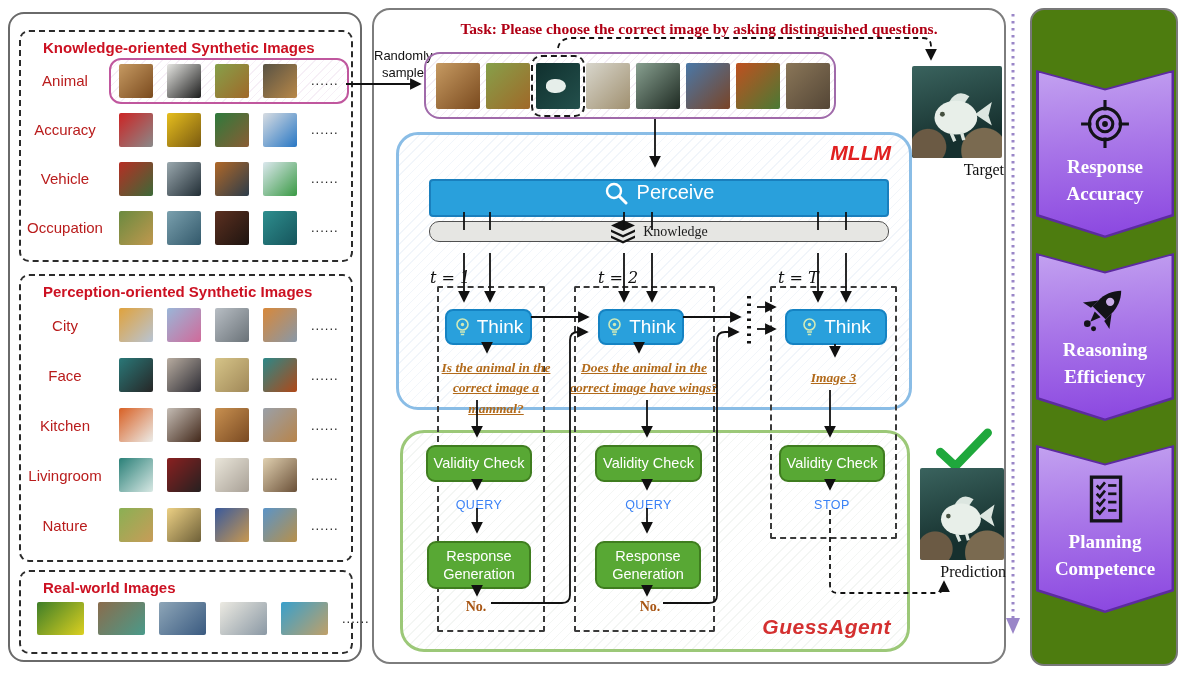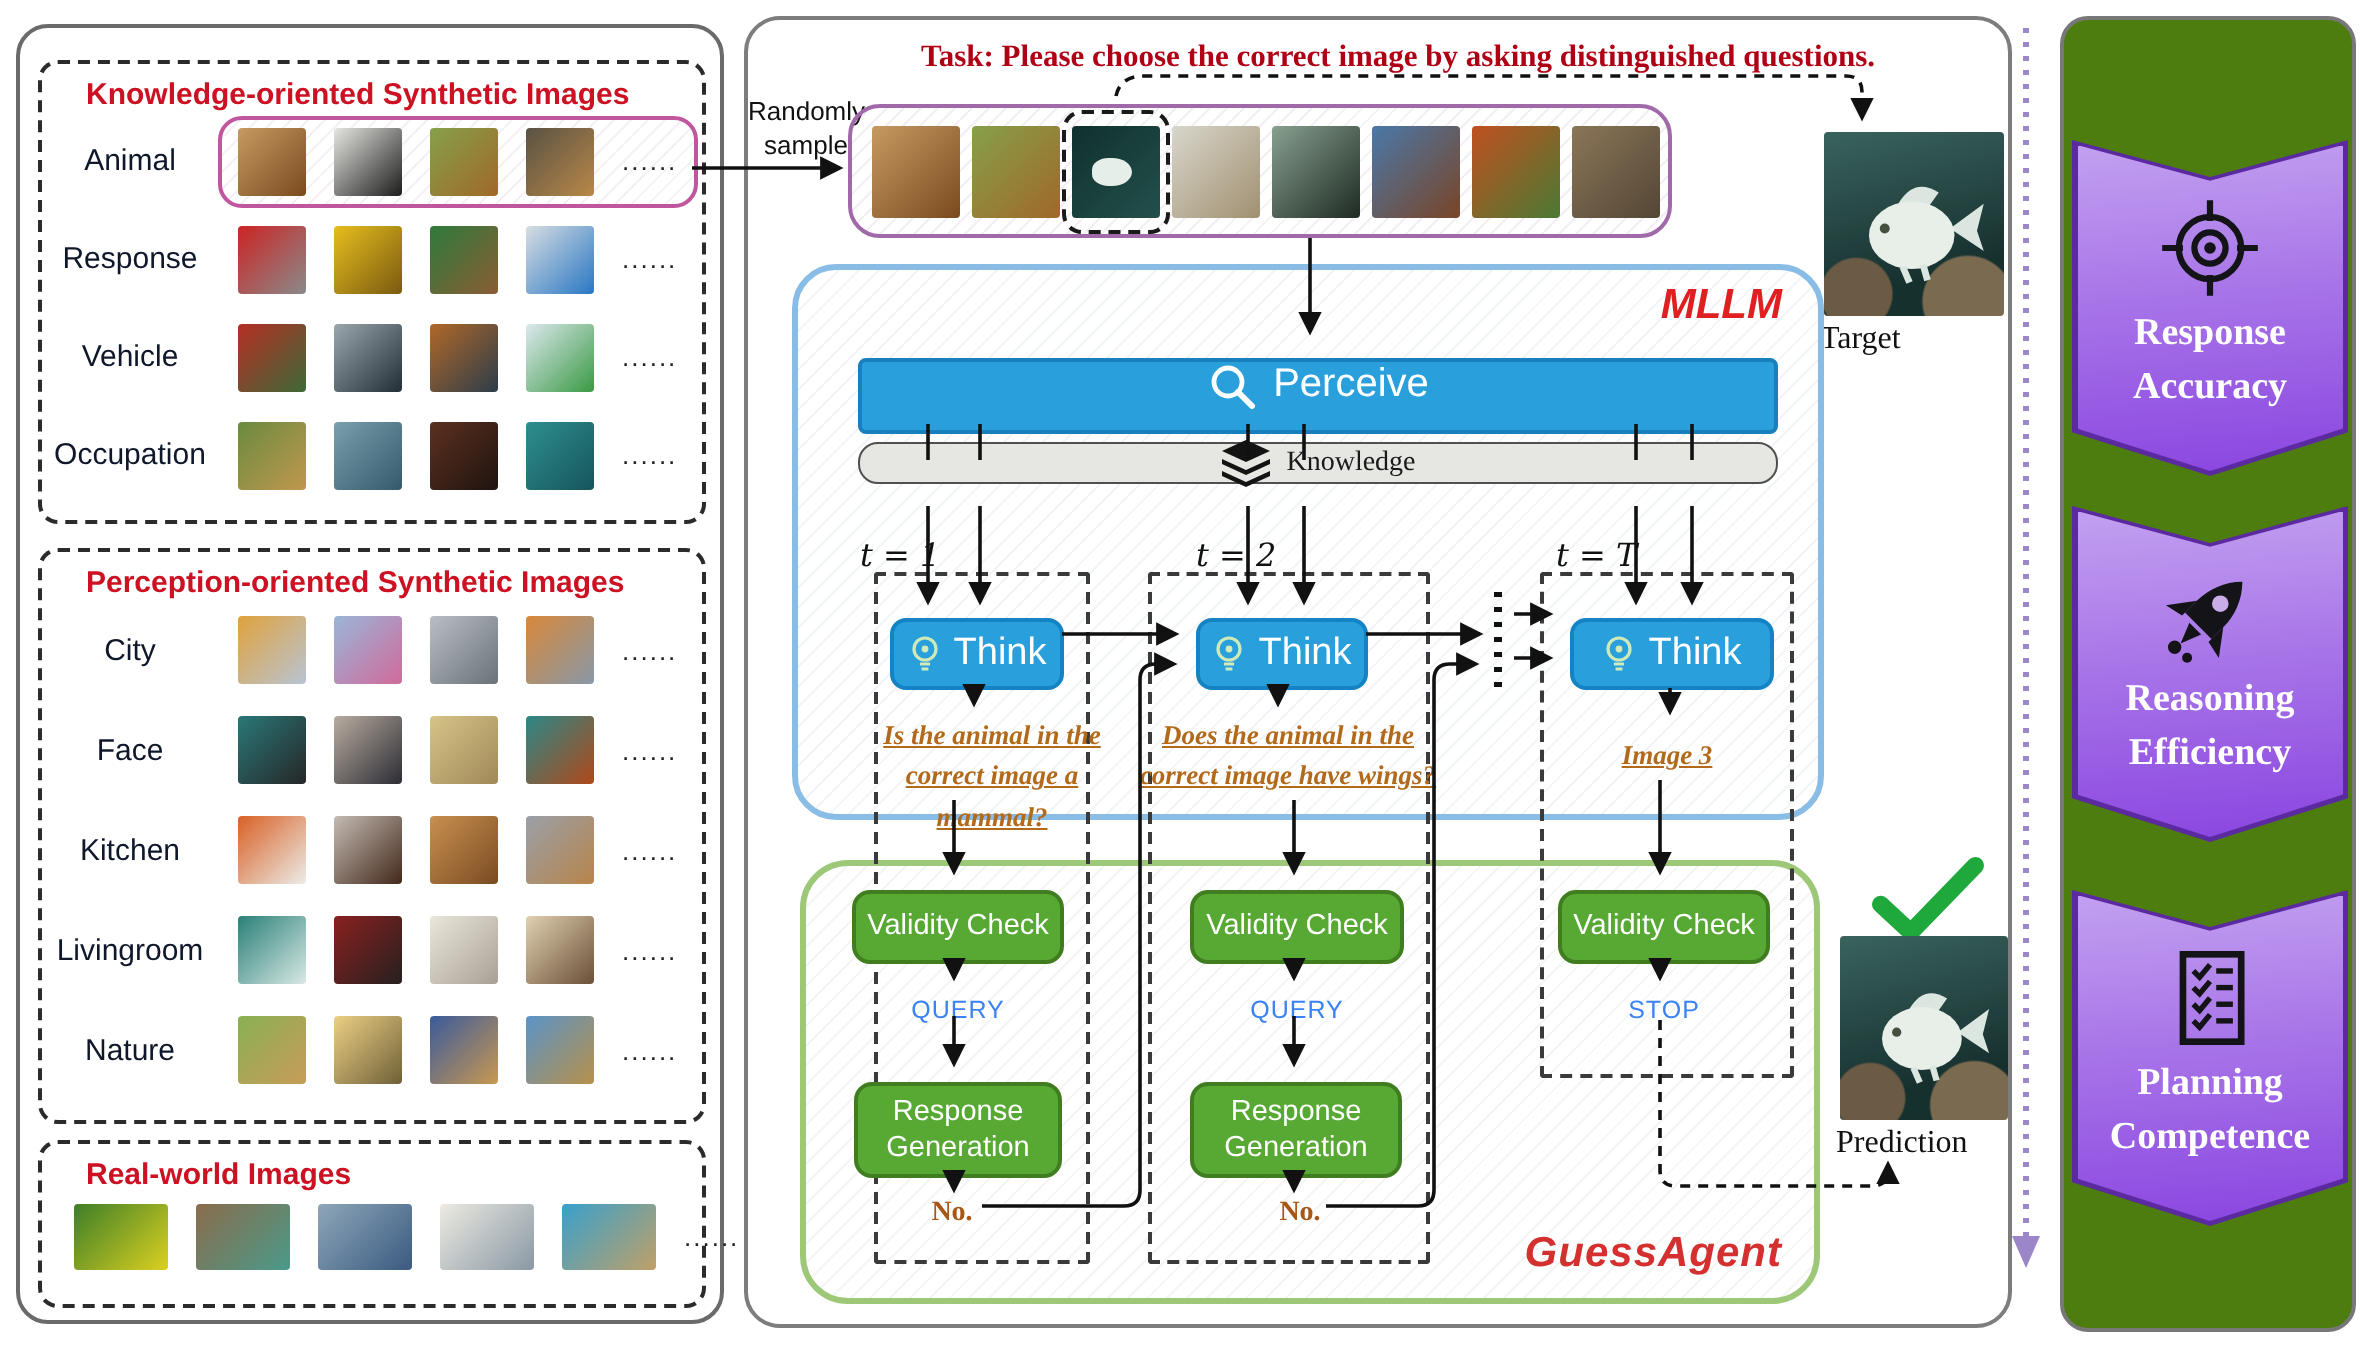--- a/index.html
+++ b/index.html
@@ -10,21 +10,21 @@
   
   .left-panel { position:absolute; left:8px; top:12px; width:354px; height:650px;
     border:2px solid #6a6a6a; border-radius:16px; background:#fff; }
   .lsec { position:absolute; left:9px; width:334px; border:2.5px dashed #2b2b2b; border-radius:10px; }
   .lsec0 { top:16px; height:232px; }
   .lsec1 { top:260px; height:288px; }
   .lsec2 { top:556px; height:84px; }
   .lsec-title { margin:7px 0 0 22px; color:#cc1122; font-weight:bold; font-size:15px; }
   .lrow { display:flex; align-items:center; height:49px; }
   .lsec1 .lrow { height:50px; }
-  .lrow-label { width:88px; text-align:center; font-size:15px; color:#0f172a; }
+  .lrow-label { width:88px; text-align:center; font-size:15px; color:#b91c1c; }
   .lrow-strip { display:flex; align-items:center; gap:14px; padding:4px 8px;
     border:2.5px solid transparent; border-radius:12px; }
   .lrow-strip.hl { border-color:#c0579e;
     background-image:repeating-linear-gradient(135deg, rgba(170,100,170,0.10) 0 1px, transparent 1px 6px); }
   .thumb { width:34px; height:34px; border-radius:2px; flex:0 0 auto; }
   .dots { font-size:13px; letter-spacing:1px; color:#222; }
   .lsec2 .lrow { height:44px; padding-left:16px; gap:14px; }
   .lsec2 .thumb { width:47px; height:33px; }
 
   
@@ -38,21 +38,21 @@
     display:flex; align-items:center; gap:6px; padding:0 10px;
     border:2px solid #a06aaa; border-radius:16px;
     background-image:repeating-linear-gradient(135deg, rgba(160,110,170,0.12) 0 1px, transparent 1px 6px); }
   .cand { position:relative; width:44px; height:46px; flex:0 0 auto; }
   .cand-img { width:100%; height:100%; border-radius:2px; }
   .cand.selected::before { content:''; position:absolute; inset:-8px -5px;
     border:2.2px dashed #1a1a1a; border-radius:10px; }
   .cand.fishy::after { content:''; position:absolute; left:10px; top:16px; width:20px; height:14px;
     border-radius:50% 60% 60% 50%; background:#e6eeea; }
 
-  .fig { position:absolute; text-align:left; }
+  .fig { position:absolute; text-align:right; }
   .target-fig { left:536px; top:56px; width:94px; }
   .pred-fig { left:544px; top:458px; width:88px; }
   .fish-img { position:relative; margin:0 auto; border-radius:2px;
     background:
       radial-gradient(circle at 18% 88%, #6b5a44 0 16%, transparent 17%),
       radial-gradient(circle at 80% 92%, #7a6a50 0 20%, transparent 21%),
       linear-gradient(165deg, #3a635e, #16302e 75%); }
   .target-fig .fish-img { width:90px; height:92px; }
   .pred-fig .fish-img { width:84px; height:92px; }
   .fish-img svg { position:absolute; inset:0; width:100%; height:100%; }
@@ -140,21 +140,21 @@
           <div class="lrow-label">Animal</div>
           <div class="lrow-strip hl">
             <div class="thumb" style="background: linear-gradient(135deg, rgb(198, 154, 98), rgb(122, 74, 30));"></div>
             <div class="thumb" style="background: linear-gradient(135deg, rgb(230, 230, 226), rgb(28, 28, 28));"></div>
             <div class="thumb" style="background: linear-gradient(135deg, rgb(134, 160, 74), rgb(160, 104, 40));"></div>
             <div class="thumb" style="background: linear-gradient(135deg, rgb(88, 82, 68), rgb(184, 136, 72));"></div>
             <span class="dots">......</span>
           </div>
         </div>
         <div class="lrow">
-          <div class="lrow-label">Response</div>
+          <div class="lrow-label">Accuracy</div>
           <div class="lrow-strip">
             <div class="thumb" style="background: linear-gradient(135deg, rgb(204, 36, 36), rgb(138, 138, 138));"></div>
             <div class="thumb" style="background: linear-gradient(135deg, rgb(230, 190, 30), rgb(122, 90, 16));"></div>
             <div class="thumb" style="background: linear-gradient(135deg, rgb(46, 122, 60), rgb(138, 92, 52));"></div>
             <div class="thumb" style="background: linear-gradient(135deg, rgb(216, 221, 226), rgb(40, 119, 196));"></div>
             <span class="dots">......</span>
           </div>
         </div>
         <div class="lrow">
           <div class="lrow-label">Vehicle</div>

